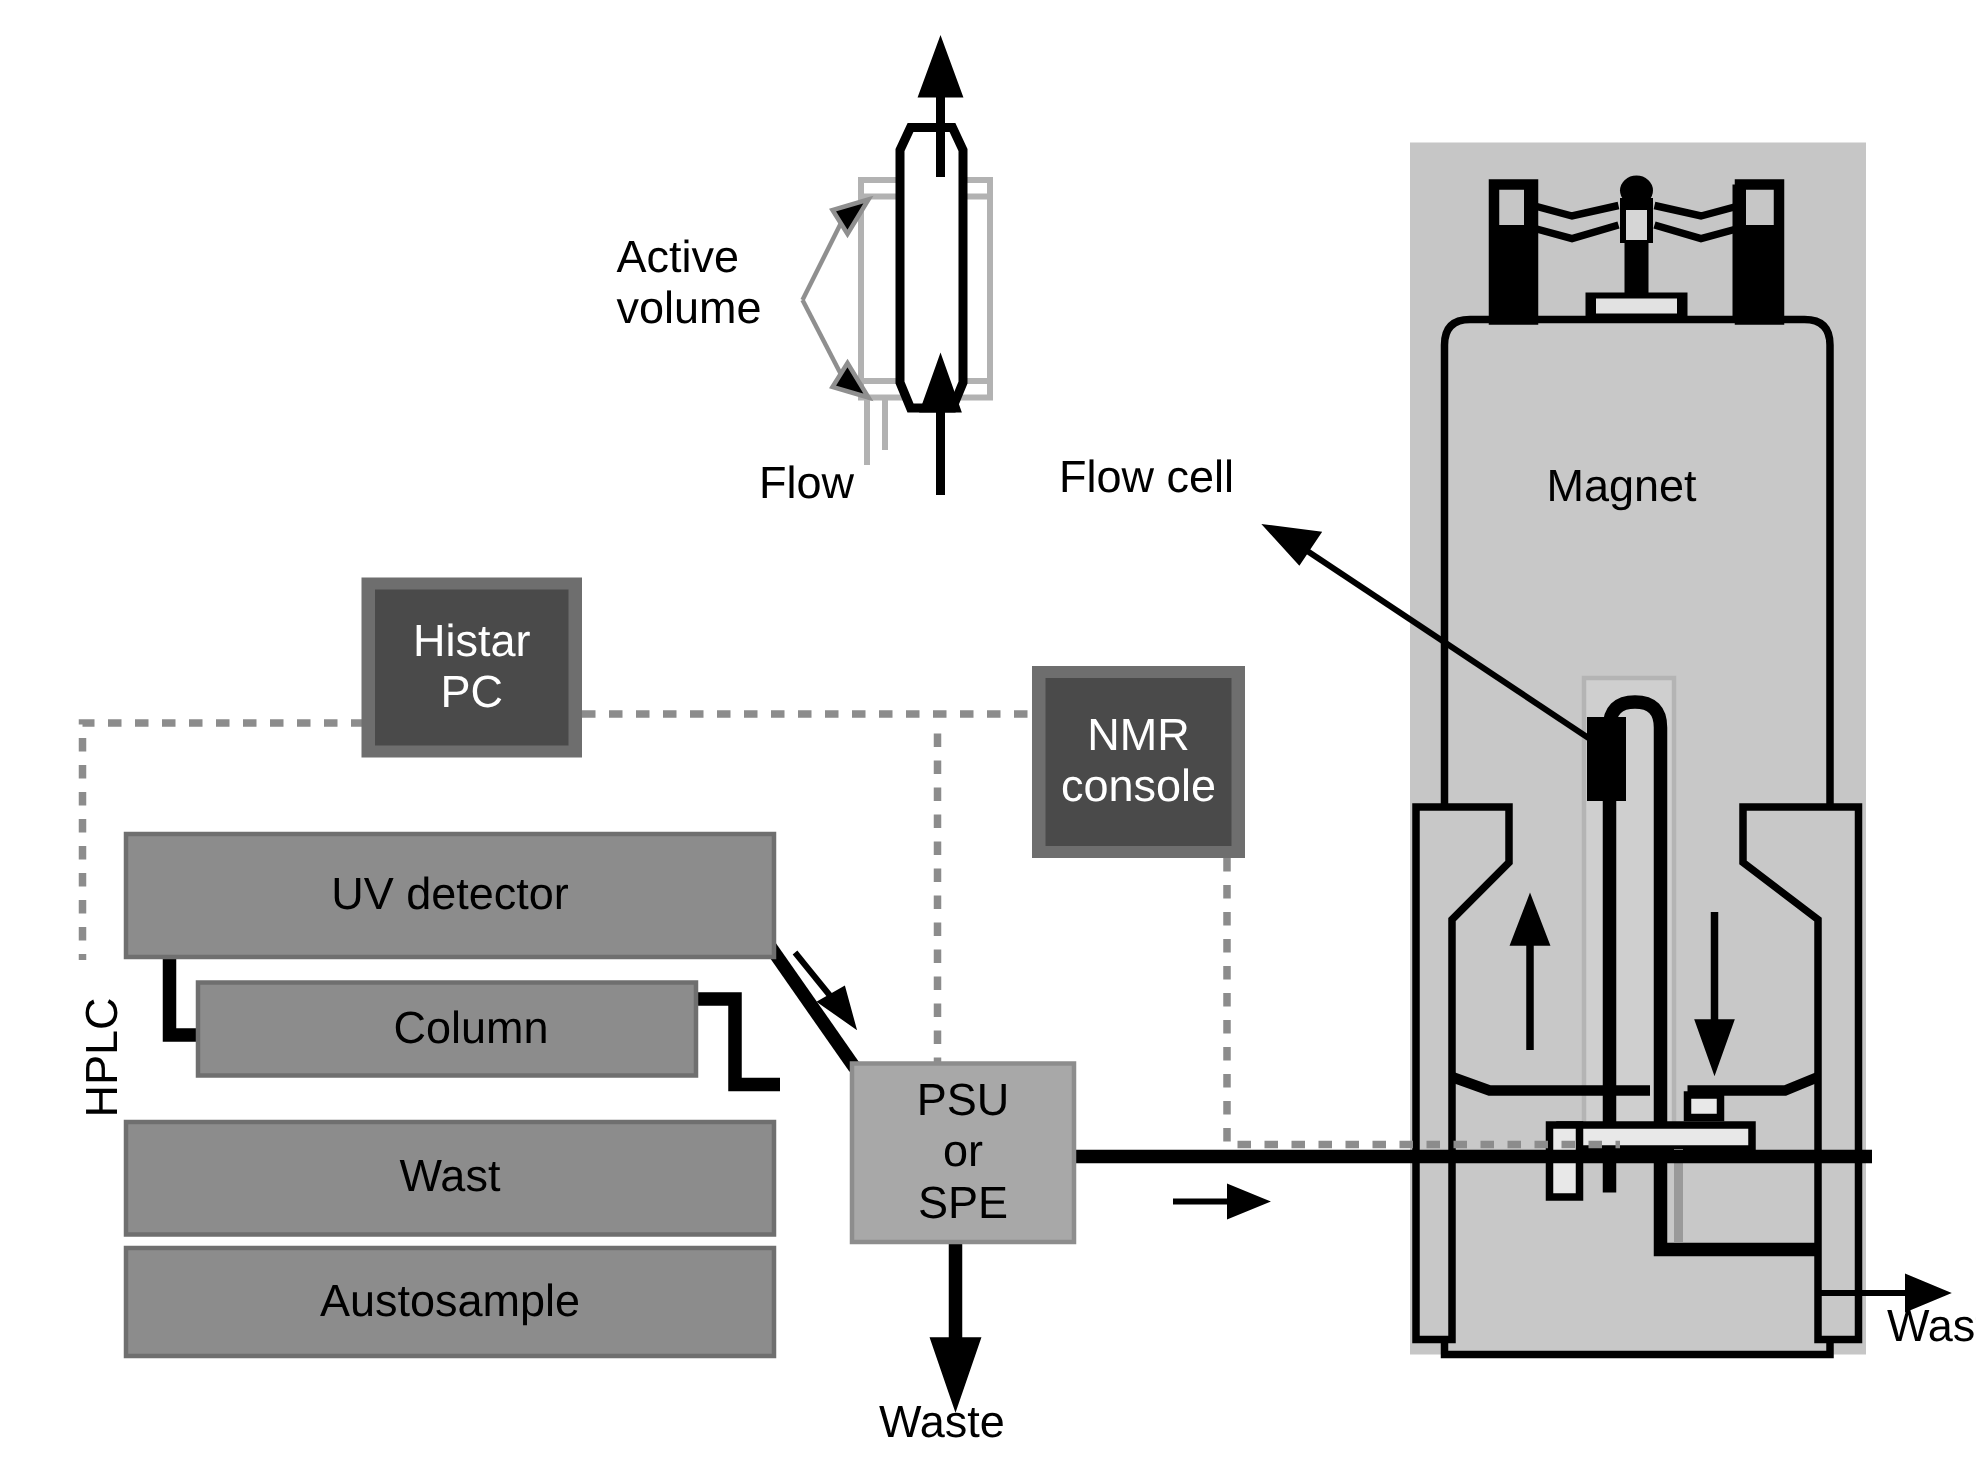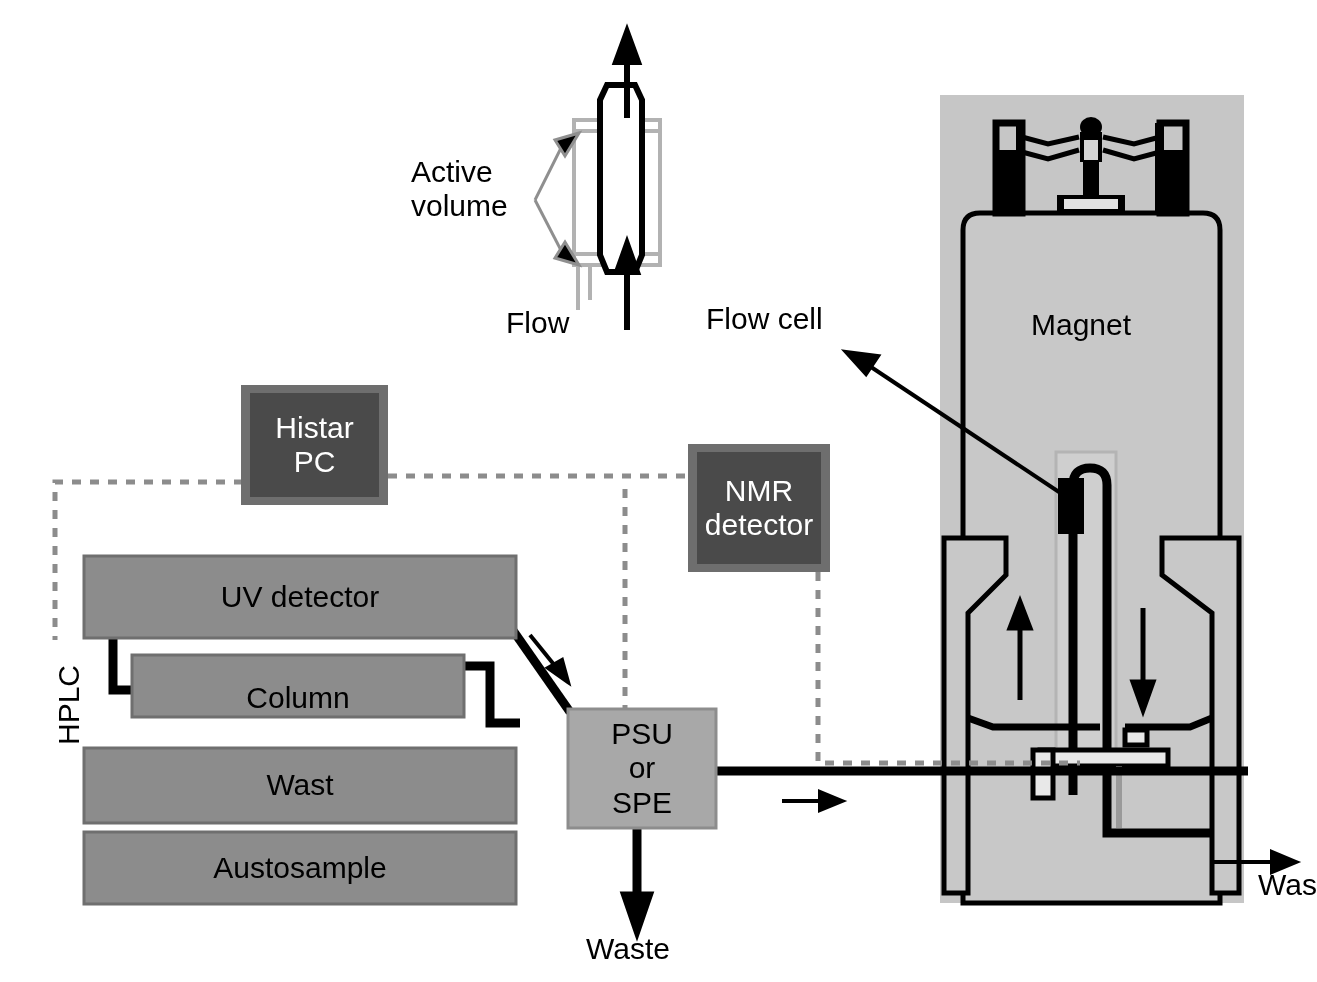--- a/index.html
+++ b/index.html
@@ -190,23 +190,23 @@
 
   <div class="lbl" style="left:52px;top:745px;"><span class="rot" style="display:inline-block;">HPLC</span></div>
 
   <div class="lbl" style="left:586px;top:932px;">Waste</div>
 
   <div class="lbl" style="left:1258px;top:868px;">Wast</div>
 
   <div class="boxtxt" style="left:250px;top:393px;width:129px;height:104px;color:#fff;">Histar
 PC</div>
   <div class="boxtxt" style="left:697px;top:452px;width:124px;height:112px;color:#fff;">NMR
-detector</div>
+console</div>
 
   <div class="boxtxt" style="left:84px;top:556px;width:432px;height:82px;color:#000;">UV detector</div>
-  <div class="boxtxt" style="left:132px;top:655px;width:332px;height:62px;color:#000;margin-top:12px;">Column</div>
+  <div class="boxtxt" style="left:148px;top:655px;width:332px;height:62px;color:#000;">Column</div>
   <div class="boxtxt" style="left:84px;top:748px;width:432px;height:75px;color:#000;">Wast</div>
   <div class="boxtxt" style="left:84px;top:832px;width:432px;height:72px;color:#000;">Austosample</div>
   <div class="boxtxt" style="left:568px;top:709px;width:148px;height:119px;color:#000;">PSU
 or
 SPE</div>
 
 </div>
 
 </body></html>

